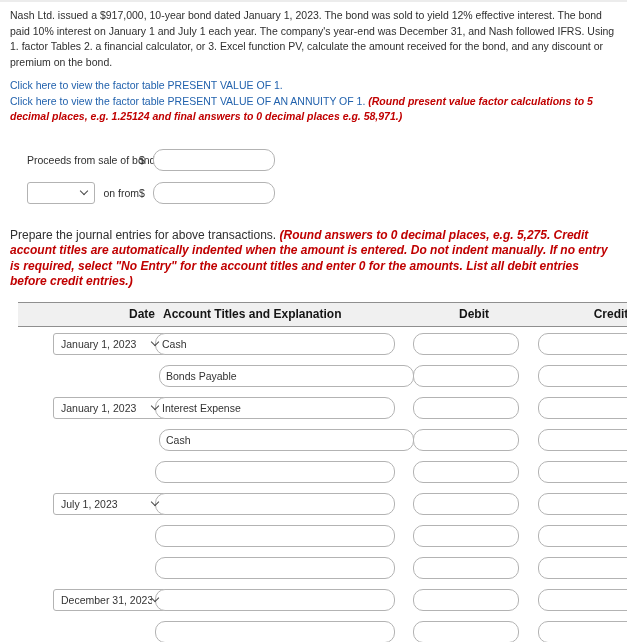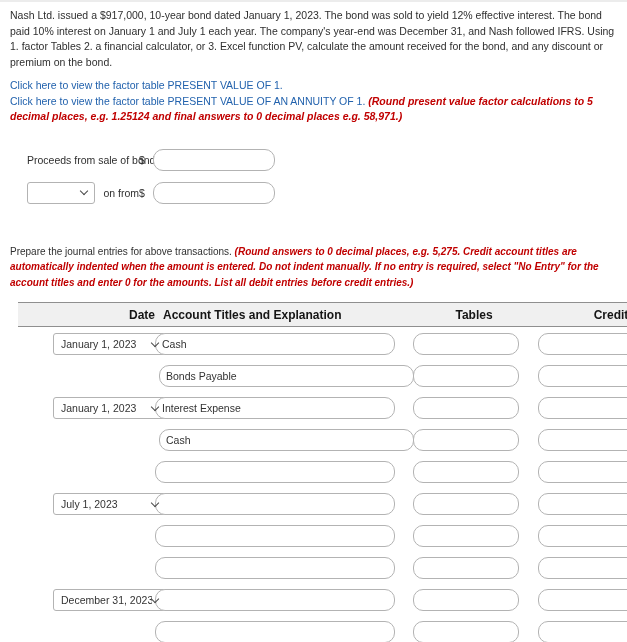--- a/index.html
+++ b/index.html
@@ -26,22 +26,22 @@
   .form-label { font-size: 10.5px; color: #2f2f2f; white-space: nowrap; }
   .on-bond { margin-left: 8px; }
   .currency { width: 14px; font-size: 10.5px; color: #2f2f2f; }
   .text-input {
     border: 1px solid #b3b3b3; border-radius: 10px; height: 22px;
     font-family: "Liberation Sans", sans-serif; font-size: 10.5px; color: #333;
     padding: 0 6px; background: #fff; outline: none;
   }
   .amount-input { width: 122px; }
   .instructions {
-    margin: 40px 10px 0 10px; width: 606px;
-    font-size: 10px; line-height: 15.5px;
+    margin: 24px 10px 0 10px; width: 606px;
+    font-size: 12px; line-height: 15.5px;
   }
   .dropdown {
     background: #fff; border: 1px solid #b3b3b3; border-radius: 3px;
     height: 22px; display: flex; align-items: center; justify-content: space-between;
     padding: 0 7px; cursor: pointer;
   }
   .dropdown-value {
     font-size: 10.5px; color: #333; white-space: nowrap; overflow: hidden;
   }
   .chevron-down-icon {
@@ -107,21 +107,21 @@
       <input type="text" class="text-input amount-input" value="" style="">
     </div>
   </div>
 
   <p class="instructions"><span>Prepare the journal entries for above transactions. </span><span class="red-note">(Round answers to 0 decimal places, e.g. 5,275. Credit account titles are automatically indented when the amount is entered. Do not indent manually. If no entry is required, select "No Entry" for the account titles and enter 0 for the amounts. List all debit entries before credit entries.)</span></p>
 
   <div class="journal">
     <div class="journal-header">
       <div class="hdr-date">Date</div>
       <div class="hdr-account">Account Titles and Explanation</div>
-      <div class="hdr-debit">Tables</div>
+      <div class="hdr-debit">Debit</div>
       <div class="hdr-credit">Credit</div>
     </div>
     <div id="journal-body">
         <div class="entry-group">
           <div class="journal-row">
             <div class="cell-date">
               <div class="dropdown date-dropdown">
                 <span class="dropdown-value">January 1, 2023</span>
                 <span class="chevron-down-icon"></span>
               </div>

